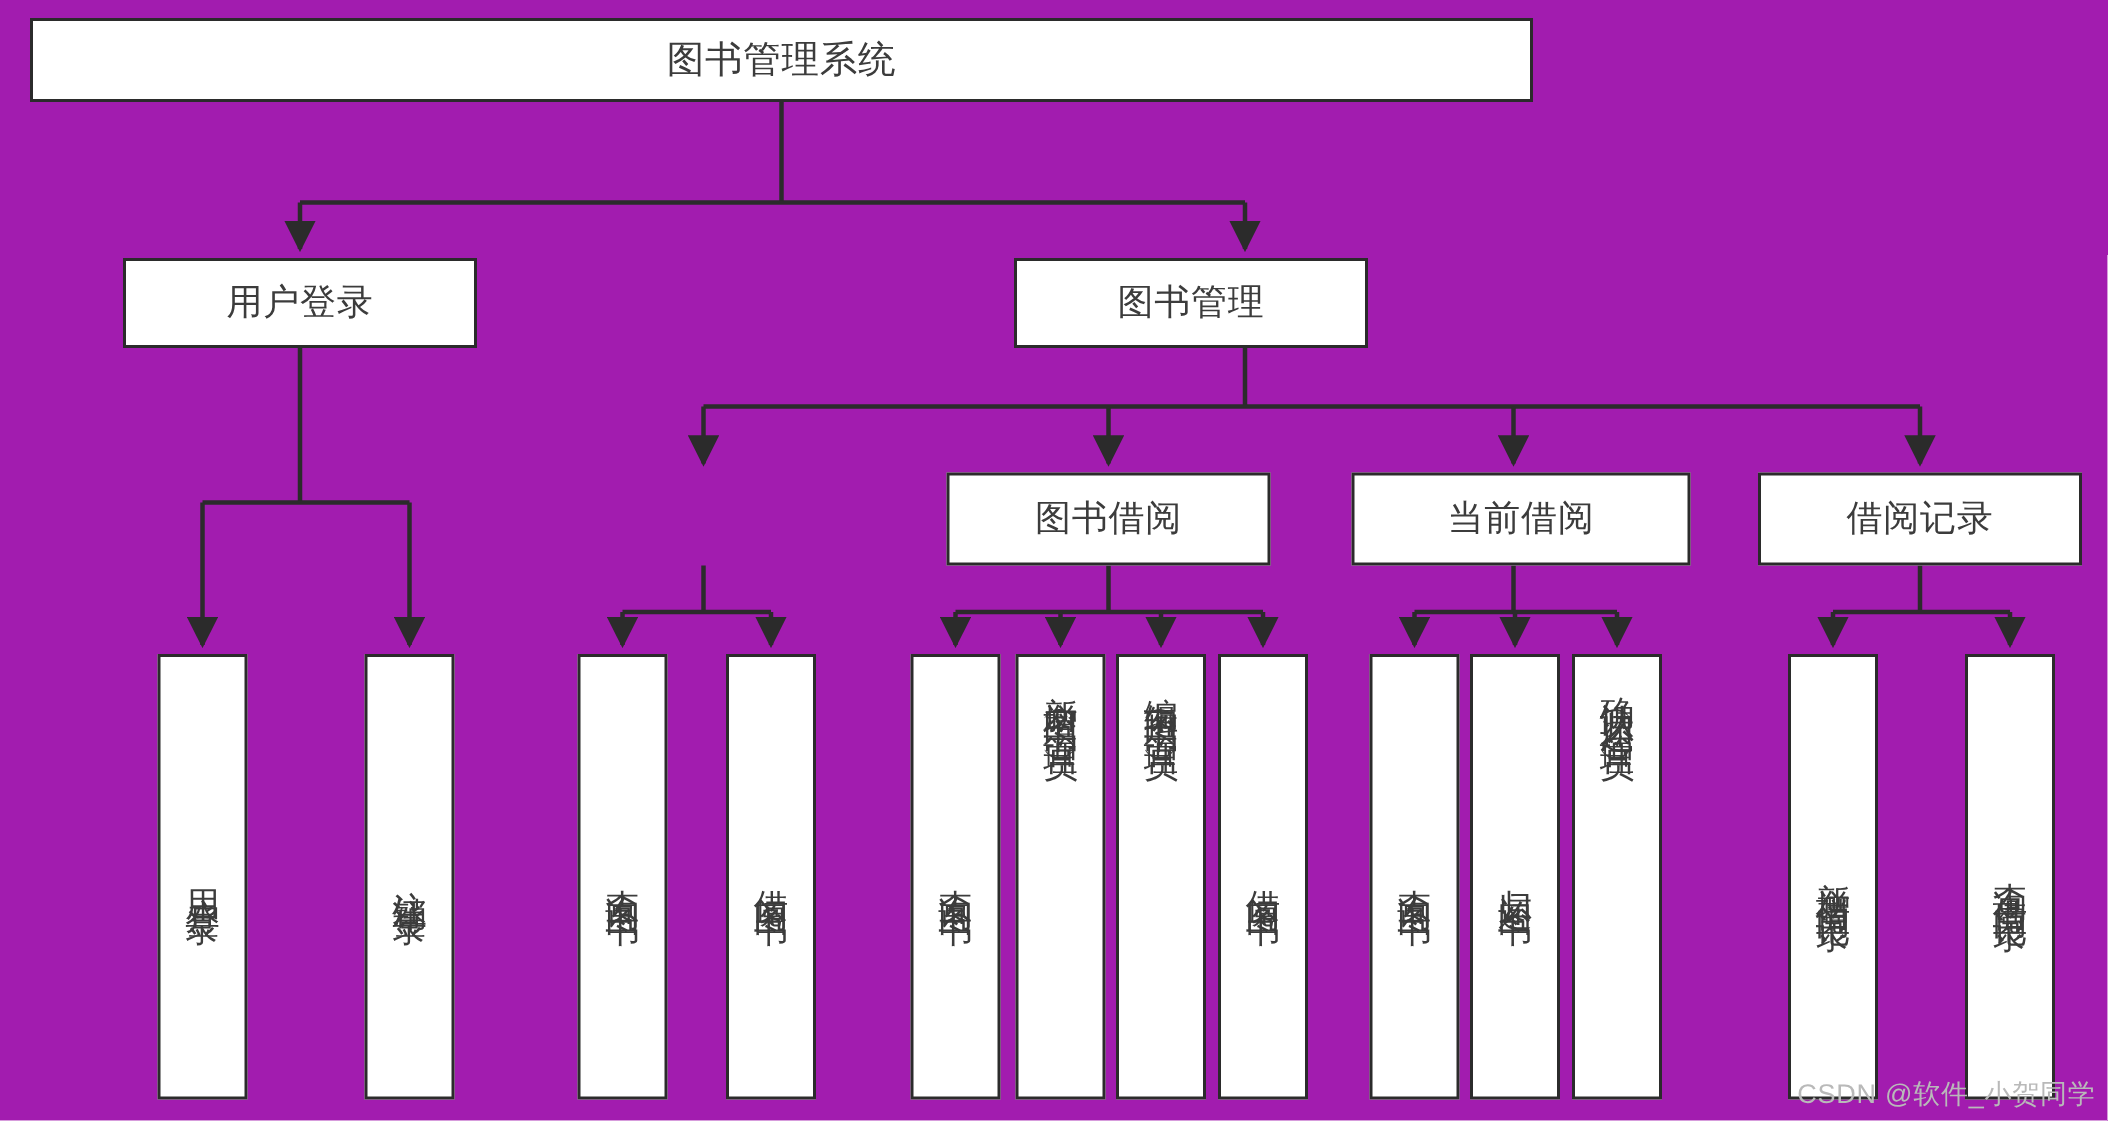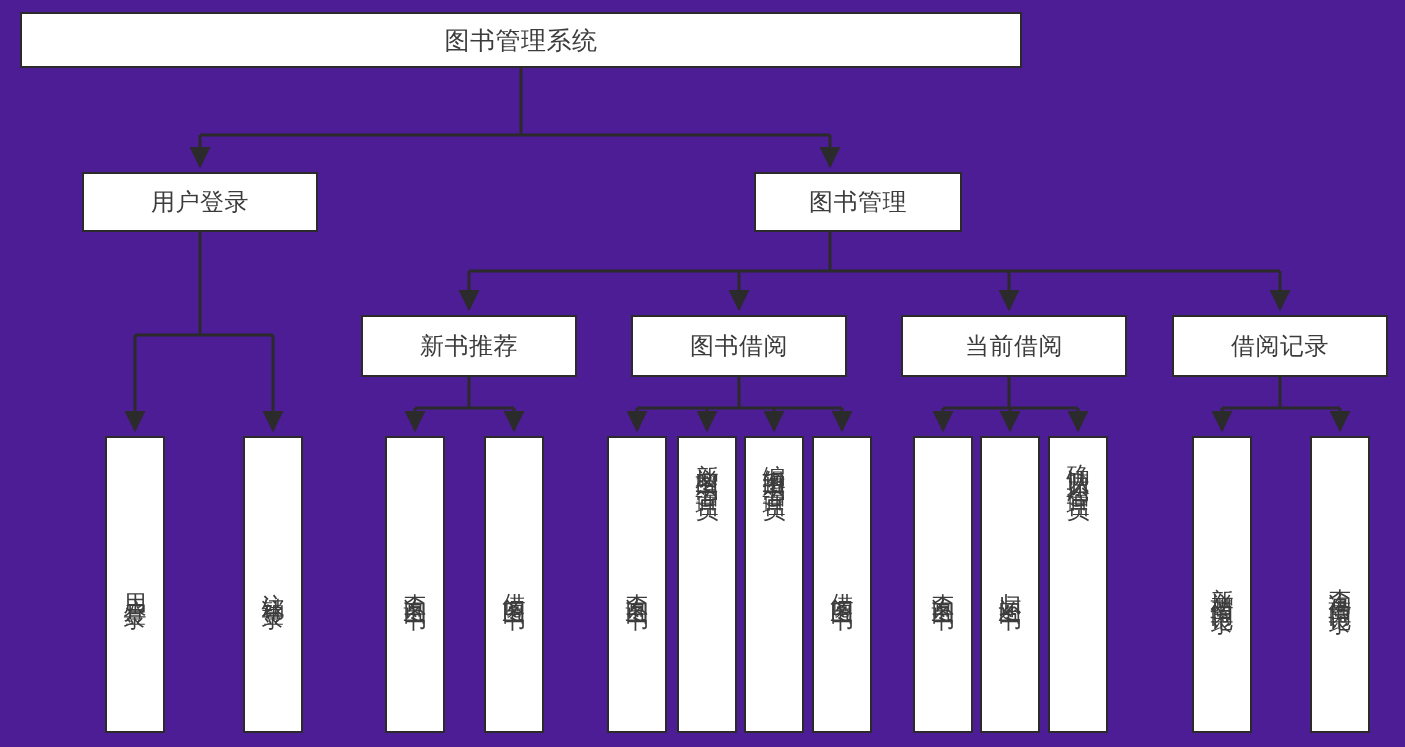--- a/index.html
+++ b/index.html
@@ -7,21 +7,21 @@
     padding: 0;
     background: #ffffff;
   }
   body {
     font-family: "Liberation Sans", "DejaVu Sans", sans-serif;
   }
   #diagram-root {
     position: relative;
     width: 1405px;
     height: 747px;
-    background: #4c1d95;
+    background: #a21caf;
     overflow: hidden;
   }
   #diagram-svg {
     position: absolute;
     left: 0;
     top: 0;
     width: 1405px;
     height: 747px;
   }
   .node {
@@ -131,27 +131,24 @@
     </g>
   </svg>
 
   <div class="node node-root" style="left: 20px; top: 12px; width: 1002px; height: 56px;">
     <span class="node-label">图书管理系统</span>
   </div>
 
   <div class="node node-level1" style="left: 82px; top: 172px; width: 236px; height: 60px;">
     <span class="node-label">用户登录</span>
   </div>
-  <div class="node node-level1" style="left: 754px; top: 172px; width: 208px; height: 60px;">
+  <div class="node node-level1" style="left: 676px; top: 172px; width: 236px; height: 60px;">
     <span class="node-label">图书管理</span>
   </div>
 
-  <div class="node node-level2" style="left: 361px; top: 315px; width: 216px; height: 62px;">
-    <span class="node-label">新书推荐</span>
-  </div>
   <div class="node node-level2" style="left: 631px; top: 315px; width: 216px; height: 62px; text-align: right;">
     <span class="node-label">图书借阅</span>
   </div>
   <div class="node node-level2" style="left: 901px; top: 315px; width: 226px; height: 62px;">
     <span class="node-label">当前借阅</span>
   </div>
   <div class="node node-level2" style="left: 1172px; top: 315px; width: 216px; height: 62px;">
     <span class="node-label">借阅记录</span>
   </div>
 
@@ -188,13 +185,14 @@
   <div class="node node-leaf" style="left: 1048px; top: 436px; width: 60px; height: 297px;">
     <span class="node-label">确认归还（管理员）</span>
   </div>
   <div class="node node-leaf leaf-centered" style="left: 1192px; top: 436px; width: 60px; height: 297px;">
     <span class="node-label">新增借阅记录</span>
   </div>
   <div class="node node-leaf leaf-centered" style="left: 1310px; top: 436px; width: 60px; height: 297px;">
     <span class="node-label">查询借阅记录</span>
   </div>
 
+  <div class="watermark">CSDN @软件_小贺同学</div>
 </div>
 
 </body></html>

